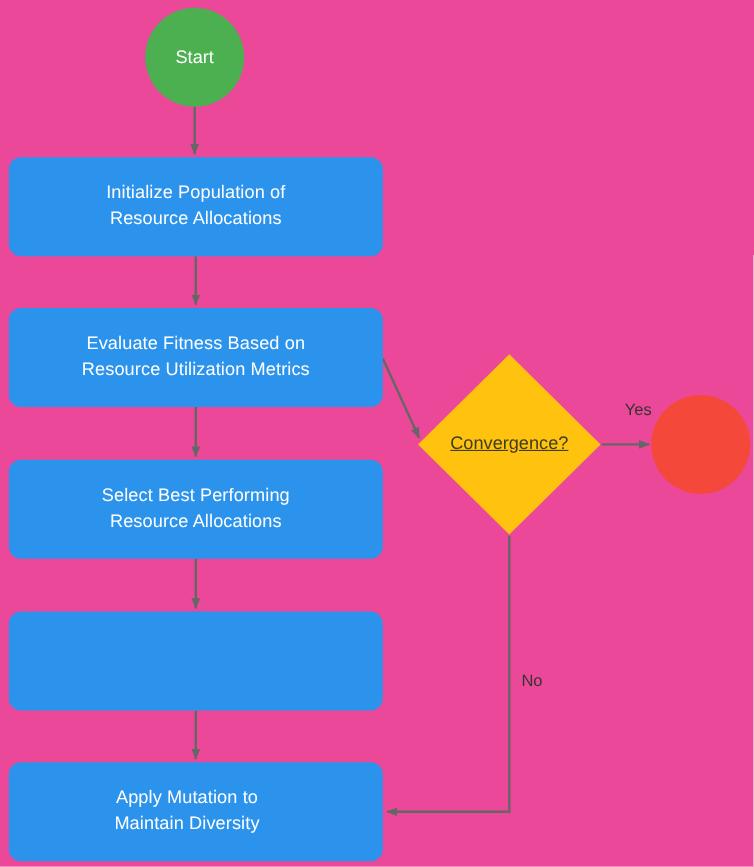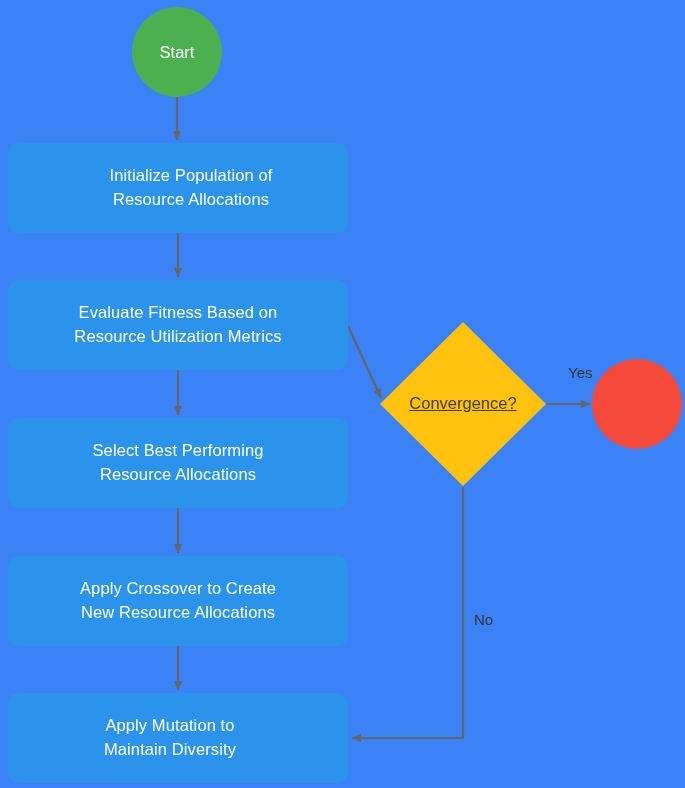--- a/index.html
+++ b/index.html
@@ -7,21 +7,21 @@
     padding: 0;
     background: #ffffff;
   }
   body {
     font-family: "Liberation Sans", sans-serif;
   }
   #canvas {
     position: relative;
     width: 685px;
     height: 788px;
-    background: #3b82f6;
+    background: #ec4899;
     overflow: hidden;
   }
   #flow-svg {
     position: absolute;
     left: 0;
     top: 0;
     width: 685px;
     height: 788px;
   }
   .node-label {
@@ -102,31 +102,29 @@
       <rect x="8" y="693" width="340" height="90" rx="11" ry="11" fill="#2b93ec"></rect>
 
       <polygon points="463,322 546,404 463,486 380,404" fill="#ffc20e"></polygon>
 
       <circle cx="637" cy="404" r="45" fill="#f4493a"></circle>
     </g>
   </svg>
 
   <div class="node-label terminal-label" style="left:132px; top:8px; width:90px; height:90px;">Start</div>
 
-  <div class="node-label process-label" style="left:8px; top:143px; width:340px; height:90px;padding-left:13px;">Initialize Population of
+  <div class="node-label process-label" style="left:8px; top:143px; width:340px; height:90px;">Initialize Population of
 Resource Allocations</div>
 
   <div class="node-label process-label" style="left:8px; top:280px; width:340px; height:90px;">Evaluate Fitness Based on
 Resource Utilization Metrics</div>
 
   <div class="node-label process-label" style="left:8px; top:418px; width:340px; height:90px;">Select Best Performing
 Resource Allocations</div>
 
-  <div class="node-label process-label" style="left:8px; top:556px; width:340px; height:90px;">Apply Crossover to Create
-New Resource Allocations</div>
 
   <div class="node-label process-label" style="left:0; top:693px; width:340px; height:90px;">Apply Mutation to
 Maintain Diversity</div>
 
   <div class="node-label decision-label" style="left:380px; top:322px; width:166px; height:164px;">Convergence?</div>
 
 
   <div class="edge-label" style="left:568px; top:365px;text-align:right;">Yes</div>
 
   <div class="edge-label" style="left:474px; top:612px;">No</div>

